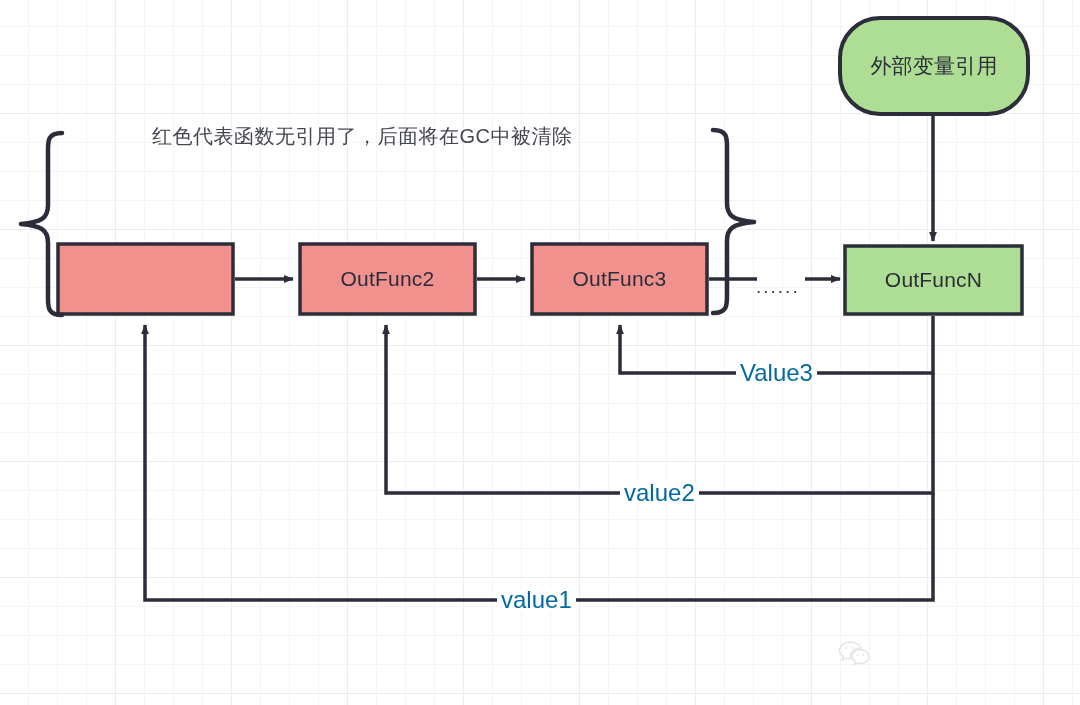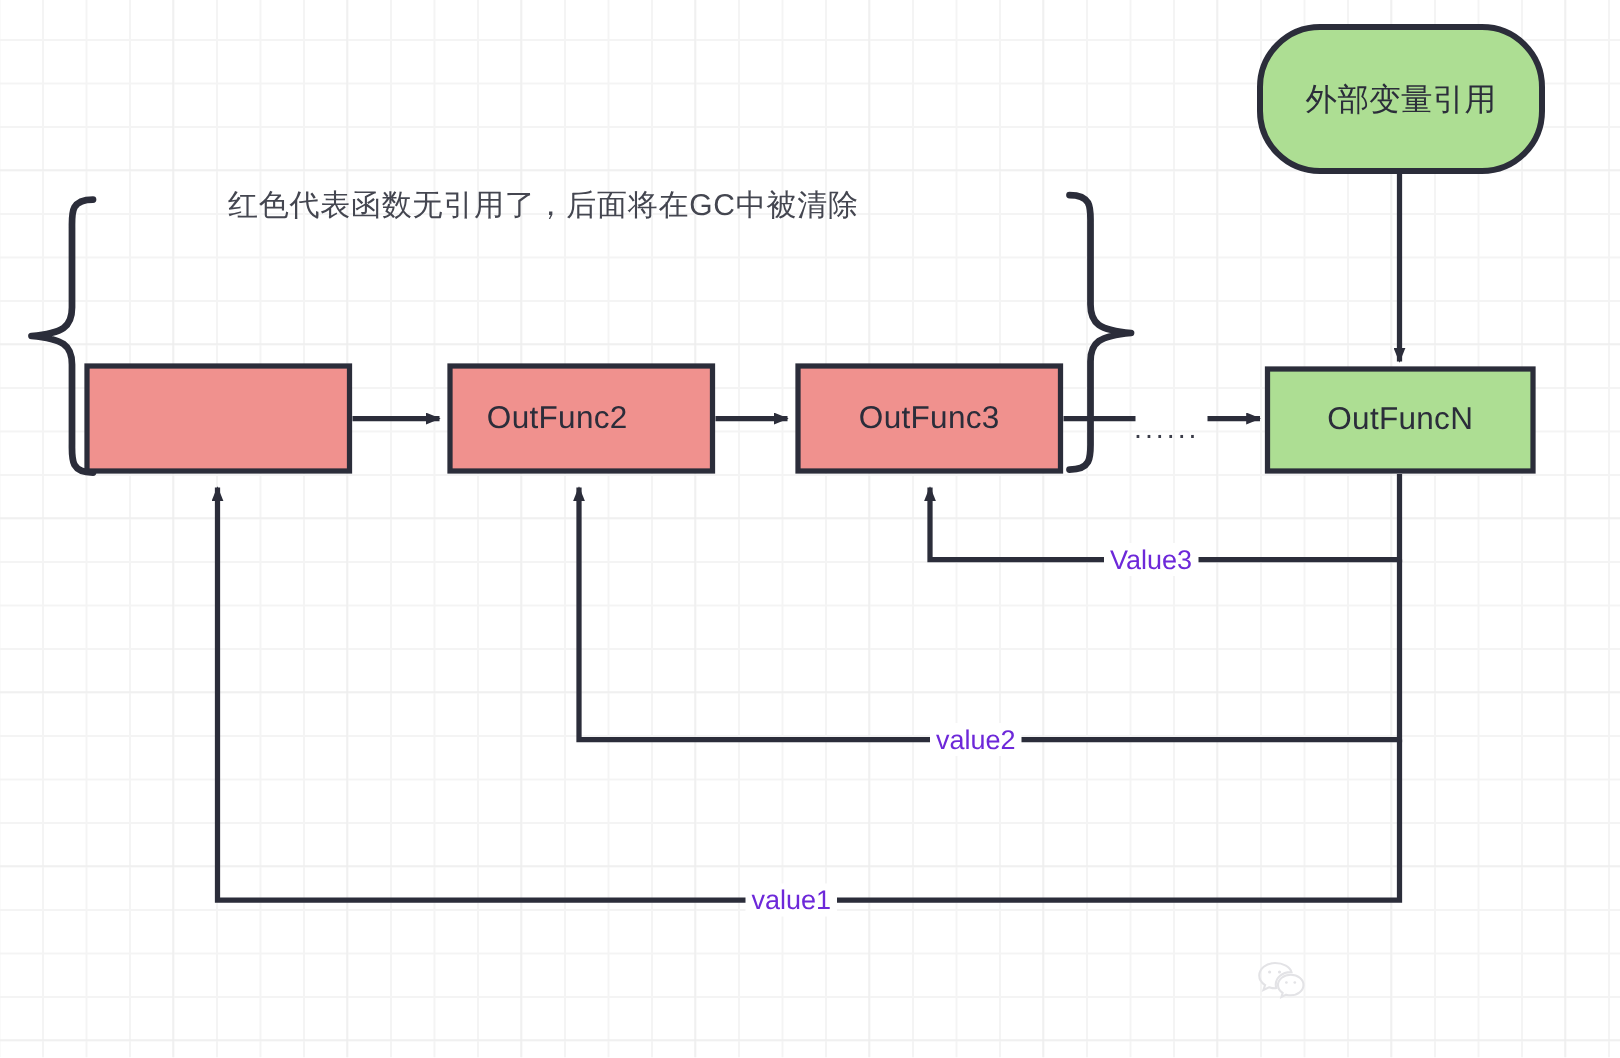--- a/index.html
+++ b/index.html
@@ -35,22 +35,22 @@
     align-items: center;
     justify-content: center;
     font-size: 21px;
     color: #2b2d3a;
     white-space: nowrap;
     letter-spacing: 0.2px;
     pointer-events: none;
   }
   .edge-label {
     position: absolute;
-    font-size: 18px;
-    color: #6d28d9;
+    font-size: 24px;
+    color: #0369a1;
     background: #ffffff;
     padding: 0 4px;
     white-space: nowrap;
     line-height: 22px;
   }
   .annotation {
     position: absolute;
     font-size: 20px;
     color: #444650;
     white-space: nowrap;
@@ -117,21 +117,21 @@
 
     <path d="M933,373 L933,493 L386,493 L386,325" fill="none" stroke="#2b2d3a" stroke-width="3.5" marker-end="url(#arrowhead)"></path>
 
     <path d="M933,493 L933,600 L145,600 L145,325" fill="none" stroke="#2b2d3a" stroke-width="3.5" marker-end="url(#arrowhead)"></path>
 
     <path d="M62,133 C47,133 48,142 48,152 L48,205 C48,218 42,222 21,224 C42,226 48,230 48,243 L48,296 C48,306 47,315 62,315" fill="none" stroke="#2b2d3a" stroke-width="4.5" stroke-linecap="round" stroke-linejoin="round"></path>
 
     <path d="M713,130 C728,130 727,139 727,149 L727,203 C727,216 733,220 754,222 C733,224 727,228 727,241 L727,294 C727,304 728,313 713,313" fill="none" stroke="#2b2d3a" stroke-width="4.5" stroke-linecap="round" stroke-linejoin="round"></path>
   </svg>
 
-  <div class="node-label" style="left:284px; top:244px; width:175px; height:70px;">OutFunc2</div>
+  <div class="node-label" style="left:300px; top:244px; width:175px; height:70px;">OutFunc2</div>
   <div class="node-label" style="left:532px; top:244px; width:175px; height:70px;">OutFunc3</div>
   <div class="node-label" style="left:845px; top:246px; width:177px; height:68px;">OutFuncN</div>
   <div class="node-label" style="left:840px; top:18px; width:188px; height:96px;text-align:right;">外部变量引用</div>
 
   <div class="edge-label" style="left:736px; top:362px;">Value3</div>
   <div class="edge-label" style="left:620px; top:482px;">value2</div>
   <div class="edge-label" style="left:497px; top:589px;">value1</div>
 
   <div class="dots" style="left:756px; top:276px;">......</div>
 

